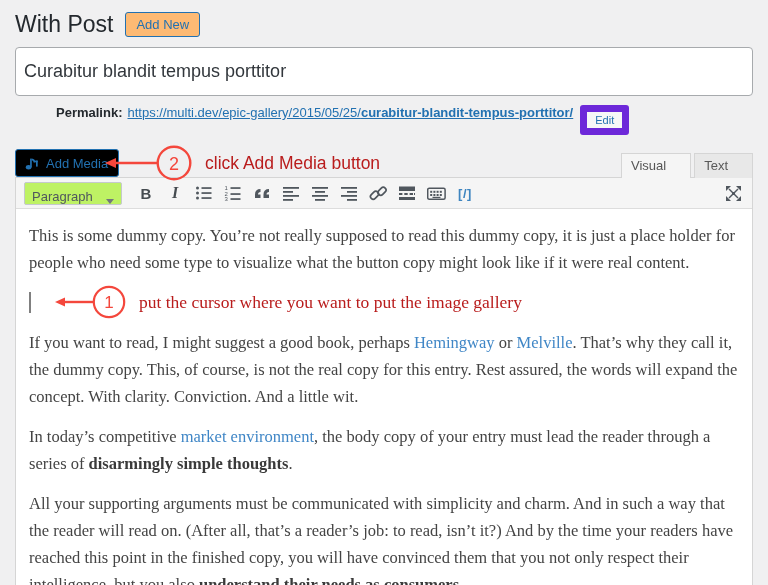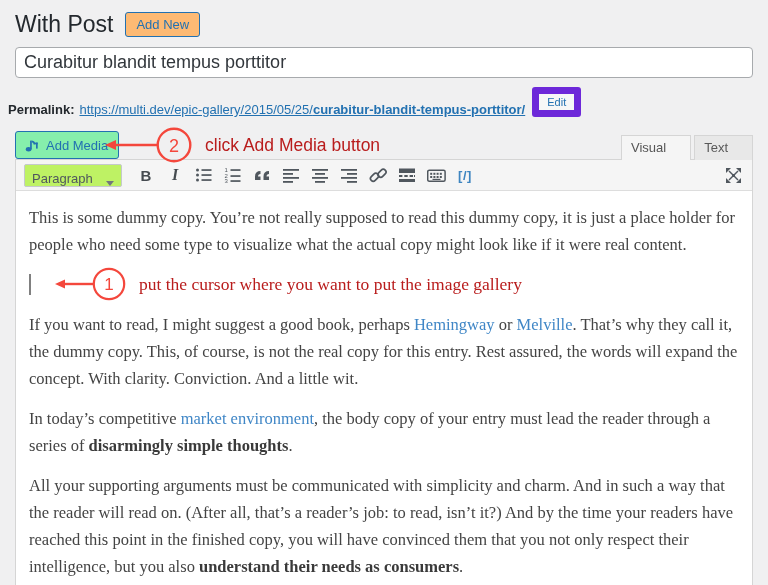--- a/index.html
+++ b/index.html
@@ -12,38 +12,38 @@
   .header { padding:10px 15px 0 15px; display:flex; align-items:center; }
   .page-title { font-size:23px; font-weight:400; color:#23282d; line-height:29px; }
   .btn-add-new {
     margin-left:12px; padding:5px 10px; font-size:13px; line-height:1;
     color:#2271b1; background:#fdba74; border:1px solid #2271b1; border-radius:3px;
     cursor:pointer; font-weight:400;
   }
   
   .title-wrap { padding:8px 15px 0 15px; }
   .title-input {
-    width:100%; height:31px; padding:3px 8px; font-size:18px; color:#32373c;
+    width:100%; height:49px; padding:3px 8px; font-size:18px; color:#32373c;
     background:#fff; border:1px solid #a7aaad; border-radius:4px; outline:none;
     font-family:"Liberation Sans", sans-serif;
   }
   
-  .permalink { padding:9px 15px 0 8px; font-size:13px; color:#23282d; display:flex; align-items:flex-end; }
+  .permalink { padding:9px 15px 0 19px; font-size:13px; color:#23282d; display:flex; align-items:flex-start;margin-left:37px; }
   .permalink-label { font-weight:700; margin-right:5px; }
   .permalink-url { color:#2271b1; text-decoration:underline; cursor:pointer; }
   .permalink-url b { font-weight:700; }
   .btn-edit-slug {
     margin-left:7px; padding:2px 8px; font-size:11px; color:#2271b1;
     background:#f6f7f7; border:7px solid #6d28d9; border-radius:3px; cursor:pointer;
   }
   
   .editor-top { margin:14px 15px 0 15px; display:flex; justify-content:space-between; align-items:flex-end; position:relative; }
   .btn-add-media {
     display:inline-flex; align-items:center; gap:6px; padding:4px 10px 4px 8px;
-    font-size:13px; color:#2271b1; background:#86efac; border:1px solid #2271b1;
+    font-size:13px; color:#2271b1; background:#000000; border:1px solid #2271b1;
     border-radius:3px; cursor:pointer; height:28px;
   }
   .tabs { display:flex; gap:3px; }
   .tab { font-size:13px; padding:4px 24px 5px 9px; cursor:pointer; border:1px solid #d5d5d5; border-bottom:none; position:relative; top:1px; }
   .tab-active { background:#f5f5f5; color:#555; z-index:2; }
   .tab-inactive { background:#e8e8e8; color:#595959; }
   
   .editor-box { margin:0 15px; border:1px solid #d5d5d5; background:#fff; height:600px; }
   .mce-toolbar {
     height:31px; background:#f5f5f5; border-bottom:1px solid #ddd;
@@ -245,21 +245,21 @@
           <polygon points="16,16 11,16 16,11" fill="#50575e"></polygon>
           <line x1="4" y1="4" x2="7.5" y2="7.5" stroke="#50575e" stroke-width="1.4"></line>
           <line x1="13" y1="4" x2="9.5" y2="7.5" stroke="#50575e" stroke-width="1.4"></line>
           <line x1="4" y1="13" x2="7.5" y2="9.5" stroke="#50575e" stroke-width="1.4"></line>
           <line x1="13" y1="13" x2="9.5" y2="9.5" stroke="#50575e" stroke-width="1.4"></line>
         </svg>
       </div>
     </div>
 
     <div class="mce-content">
-      <p><span>This is some dummy copy. You’re not really supposed to read this dummy copy, it is just a place holder for people who need some type to visualize what the actual copy might look like if it were real content.</span></p>
+      <p><span>This is some dummy copy. You’re not really supposed to read this dummy copy, it is just a place holder for people who need some type to visualize what the button copy might look like if it were real content.</span></p>
 
       <p class="cursor-line">
         <span class="text-cursor"></span>
 
         <span class="annotation annotation-1">
           <svg width="74" height="34" viewBox="0 0 74 34">
             <polygon points="0,17 10,12.5 10,21.5" fill="#f4473c"></polygon>
             <line x1="9" y1="17" x2="38.5" y2="17" stroke="#f4473c" stroke-width="2.4"></line>
             <circle cx="54" cy="17" r="15.2" fill="none" stroke="#f4473c" stroke-width="2.2"></circle>
             <text x="54" y="23" text-anchor="middle" font-size="17" font-family="Liberation Sans, sans-serif" fill="#f4473c">1</text>

